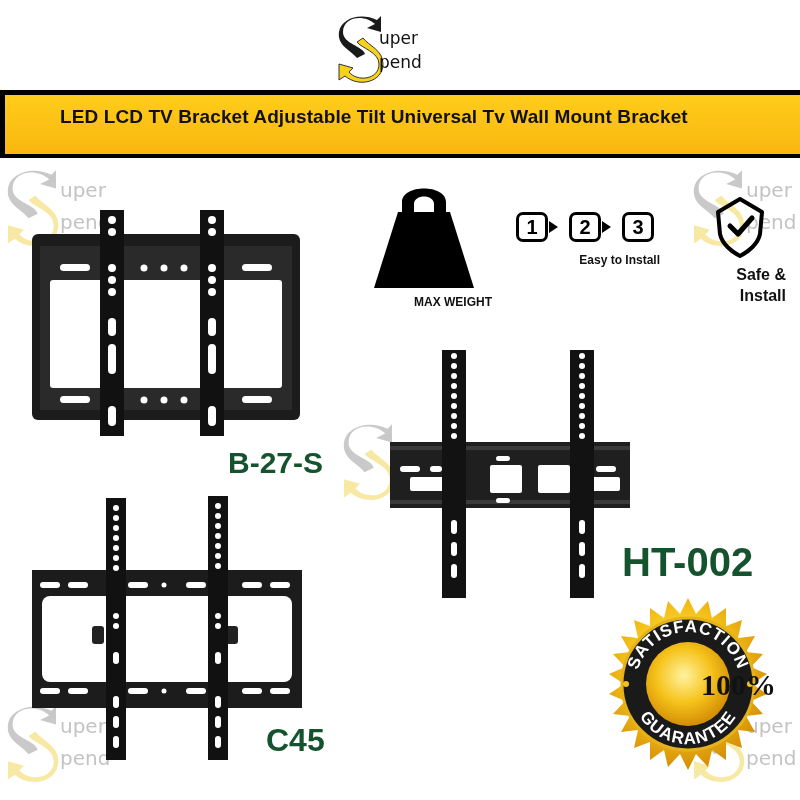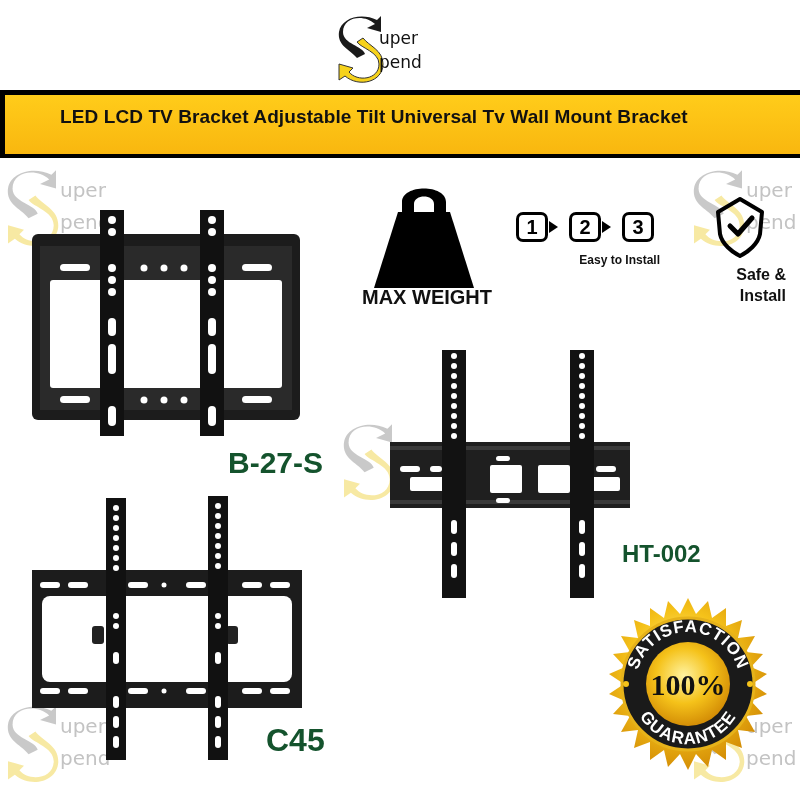--- a/index.html
+++ b/index.html
@@ -82,21 +82,21 @@
   <span class="wm-text" style="left:58px;top:12px">uper</span>
   <span class="wm-text" style="left:58px;top:44px">pend</span>
 </div>
 
 <div class="abs" style="left:362px;top:180px;width:124px;height:140px">
   <svg width="124" height="112" viewBox="0 0 124 112" style="position:absolute;left:0;top:0">
     <path d="M40 32 L40 22 C40 4 84 4 84 22 L84 32 Z M52 32 L72 32 L72 24 C72 14 52 14 52 24 Z" fill="#000" fill-rule="evenodd"></path>
     <path d="M36 32 L88 32 L112 108 L12 108 Z" fill="#000"></path>
   </svg>
   <span class="abs" style="left:0;top:56px;width:124px;text-align:center;color:#000000;font-weight:normal;font-style:italic;font-size:22px">30 kg</span>
-  <span class="abs feature-label" style="left:-6px;top:106px;width:136px;font-size:20px">MAX WEIGHT</span>
+  <span class="abs feature-label" style="left:-6px;top:115px;width:136px;font-size:12px">MAX WEIGHT</span>
 </div>
 
 <div class="abs" style="left:514px;top:208px;width:148px;height:66px">
   <div class="abs" style="left:2px;top:4px;width:32px;height:30px;border:3px solid #000;border-radius:7px;box-sizing:border-box;text-align:center;font-weight:bold;font-size:20px;line-height:24px">1</div>
   <div class="abs" style="left:35px;top:13px;width:0;height:0;border-left:9px solid #000;border-top:6px solid transparent;border-bottom:6px solid transparent"></div>
   <div class="abs" style="left:55px;top:4px;width:32px;height:30px;border:3px solid #000;border-radius:7px;box-sizing:border-box;text-align:center;font-weight:bold;font-size:20px;line-height:24px">2</div>
   <div class="abs" style="left:88px;top:13px;width:0;height:0;border-left:9px solid #000;border-top:6px solid transparent;border-bottom:6px solid transparent"></div>
   <div class="abs" style="left:108px;top:4px;width:32px;height:30px;border:3px solid #000;border-radius:7px;box-sizing:border-box;text-align:center;font-weight:bold;font-size:20px;line-height:24px">3</div>
   <span class="abs feature-label" style="left:0;top:45px;width:146px;font-size:12px">Easy to Install</span>
 </div>
@@ -196,21 +196,21 @@
         <circle cx="192" cy="56" r="3"></circle>
         <circle cx="192" cy="66" r="3"></circle>
         <circle cx="192" cy="76" r="3"></circle>
         <circle cx="192" cy="86" r="3"></circle>
       <rect x="189" y="170" width="6" height="14" rx="3"></rect>
         <rect x="189" y="192" width="6" height="14" rx="3"></rect>
         <rect x="189" y="214" width="6" height="14" rx="3"></rect>
     </g>
   </svg>
 </div>
-<span class="abs model" style="left:622px;top:540px;font-size:24px">HT-002</span>
+<span class="abs model" style="left:622px;top:540px;font-size:40px">HT-002</span>
 
 <div class="abs" style="left:32px;top:496px;width:270px;height:266px">
   <svg width="270" height="266" viewBox="0 0 270 266">
 
     <rect x="0" y="74" width="270" height="138" fill="#1c1c1c"></rect>
     <rect x="10" y="100" width="250" height="86" rx="8" fill="#fff"></rect>
     <g fill="#fff">
       <rect x="8" y="86" width="20" height="6" rx="3"></rect>
         <rect x="36" y="86" width="20" height="6" rx="3"></rect>
         <rect x="96" y="86" width="20" height="6" rx="3"></rect>
@@ -282,16 +282,16 @@
     <circle cx="150" cy="88" r="3" fill="#f5c21a"></circle>
   </svg>
   <svg width="176" height="176" viewBox="0 0 176 176" style="position:absolute;left:0;top:0">
     <text font-family="Liberation Sans, sans-serif" font-weight="bold" font-size="17" fill="#fff" letter-spacing="1">
       <textPath href="#arcTop" startOffset="50%" text-anchor="middle" id="badgeTop">SATISFACTION</textPath>
     </text>
     <text font-family="Liberation Sans, sans-serif" font-weight="bold" font-size="17" fill="#fff" letter-spacing="1">
       <textPath href="#arcBot" startOffset="50%" text-anchor="middle" id="badgeBot">GUARANTEE</textPath>
     </text>
   </svg>
-  <span class="abs" style="left:0;top:72px;width:176px;text-align:center;font-family:'Liberation Serif',serif;font-weight:bold;font-size:30px;color:#111">100%</span>
+  <span class="abs" style="left:0;top:72px;width:176px;text-align:right;font-family:'Liberation Serif',serif;font-weight:bold;font-size:30px;color:#111">100%</span>
   
   
 </div>
 
 </body></html>

